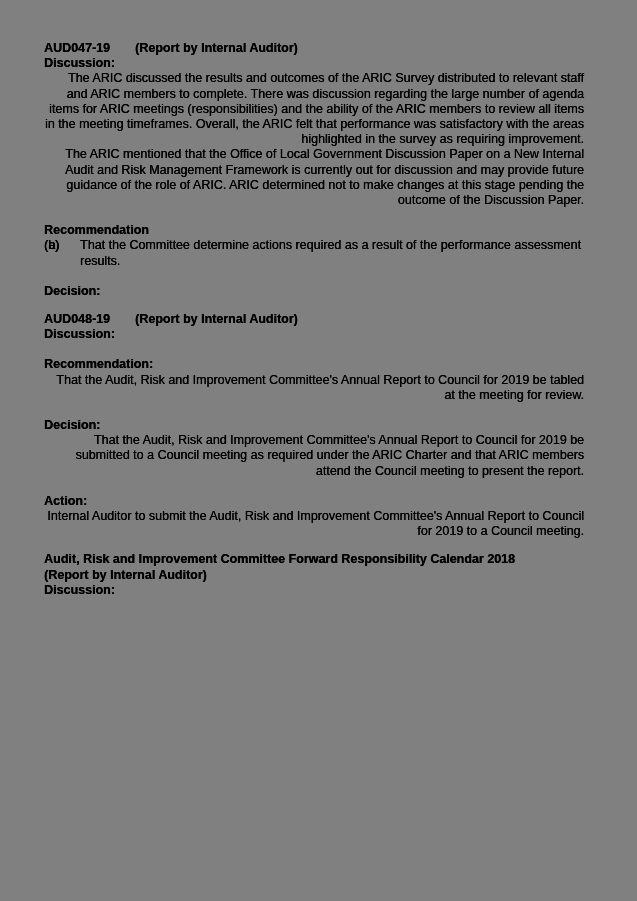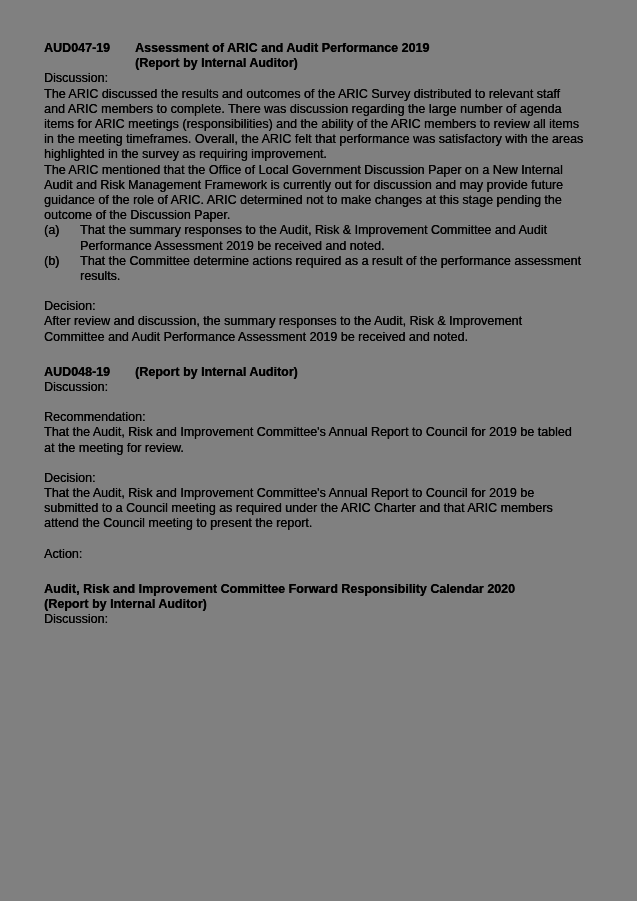--- a/index.html
+++ b/index.html
@@ -13,88 +13,87 @@
     box-sizing: border-box;
     width: 602px;
     height: 901px;
     padding: 41px 18px 16px 44px;
     color: #000;
     font-size: 12.5px;
     line-height: 15.2px;
     text-shadow: 0.3px 0 0 #000;
     overflow: hidden;
   }
-  .item { margin-top: 20px; }
+  .item { margin-top: 13px; }
   .item:first-child { margin-top: 0; }
 
   .item-head { display: flex; font-weight: bold; }
   .code { width: 91px; flex-shrink: 0; }
   .titles { flex: 1; }
   .title, .subtitle { display: block; }
 
-  .sec-head { font-weight: normal; }
+  .sec-head { font-weight: bold; }
   .sec-head.gap { margin-top: 15px; }
 
-  p.para { margin: 0; }
+  p.para { margin: 0; text-align: right; }
   p.para.justify { text-align: justify; }
 
   .li { position: relative; padding-left: 36px; }
   .li-label { position: absolute; left: 0; top: 0; }
 </style>
 </head>
 <body style="background: rgb(128, 128, 128);">
 
 <div class="page" style="color: rgb(0, 0, 0);">
 
   <section class="item">
     <div class="item-head">
       <span class="code">AUD047-19</span>
       <span class="titles">
-        <span class="title">Assessment of ARIC and Audit Performance 2019</span>
         <span class="subtitle">(Report by Internal Auditor)</span>
       </span>
     </div>
     <div class="sec-head">Discussion:</div>
     <p class="para">The ARIC discussed the results and outcomes of the ARIC Survey distributed to relevant staff and ARIC members to complete. There was discussion regarding the large number of agenda items for ARIC meetings (responsibilities) and the ability of the ARIC members to review all items in the meeting timeframes. Overall, the ARIC felt that performance was satisfactory with the areas highlighted in the survey as requiring improvement.</p>
     <p class="para">The ARIC mentioned that the Office of Local Government Discussion Paper on a New Internal Audit and Risk Management Framework is currently out for discussion and may provide future guidance of the role of ARIC. ARIC determined not to make changes at this stage pending the outcome of the Discussion Paper.</p>
 
+    <div class="sec-head gap">Recommendation</div>
     <div class="li">
       <span class="li-label">(a)</span>
-      <span class="li-text">That the summary responses to the Audit, Risk &amp; Improvement Committee and Audit Performance Assessment 2019 be received and noted.</span>
     </div>
     <div class="li">
       <span class="li-label">(b)</span>
       <span class="li-text">That the Committee determine actions required as a result of the performance assessment results.</span>
     </div>
 
     <div class="sec-head gap">Decision:</div>
-    <p class="para">After review and discussion, the summary responses to the Audit, Risk &amp; Improvement Committee and Audit Performance Assessment 2019 be received and noted.</p>
   </section>
 
   <section class="item">
     <div class="item-head">
       <span class="code">AUD048-19</span>
       <span class="titles">
         <span class="subtitle">(Report by Internal Auditor)</span>
       </span>
     </div>
     <div class="sec-head">Discussion:</div>
 
     <div class="sec-head gap">Recommendation:</div>
     <p class="para">That the Audit, Risk and Improvement Committee's Annual Report to Council for 2019 be tabled at the meeting for review.</p>
 
     <div class="sec-head gap">Decision:</div>
     <p class="para">That the Audit, Risk and Improvement Committee's Annual Report to Council for 2019 be submitted to a Council meeting as required under the ARIC Charter and that ARIC members attend the Council meeting to present the report.</p>
 
     <div class="sec-head gap">Action:</div>
+    <p class="para">Internal Auditor to submit the Audit, Risk and Improvement Committee's Annual Report to Council for 2019 to a Council meeting.</p>
   </section>
 
   <section class="item">
     <div class="item-head">
       <span class="titles">
-        <span class="title">Audit, Risk and Improvement Committee Forward Responsibility Calendar 2020</span>
+        <span class="title">Audit, Risk and Improvement Committee Forward Responsibility Calendar 2018</span>
         <span class="subtitle">(Report by Internal Auditor)</span>
       </span>
     </div>
     <div class="sec-head">Discussion:</div>
   </section>
 
 </div>
 
 </body></html>

